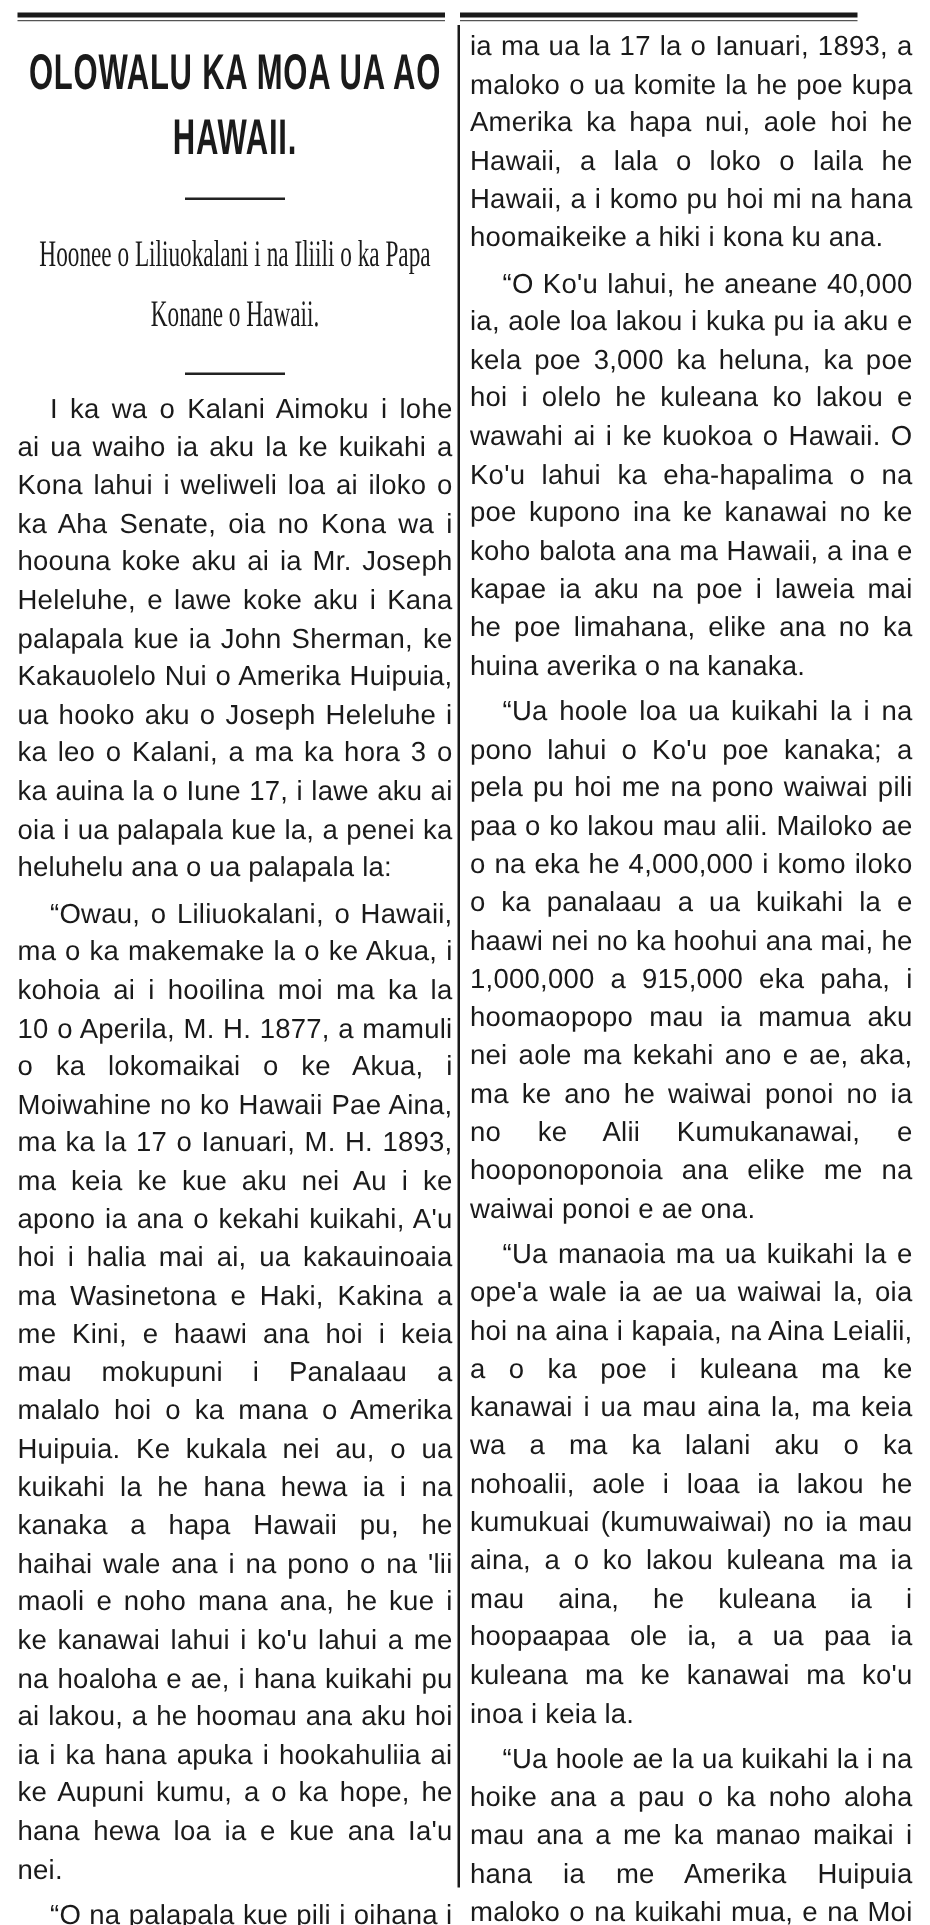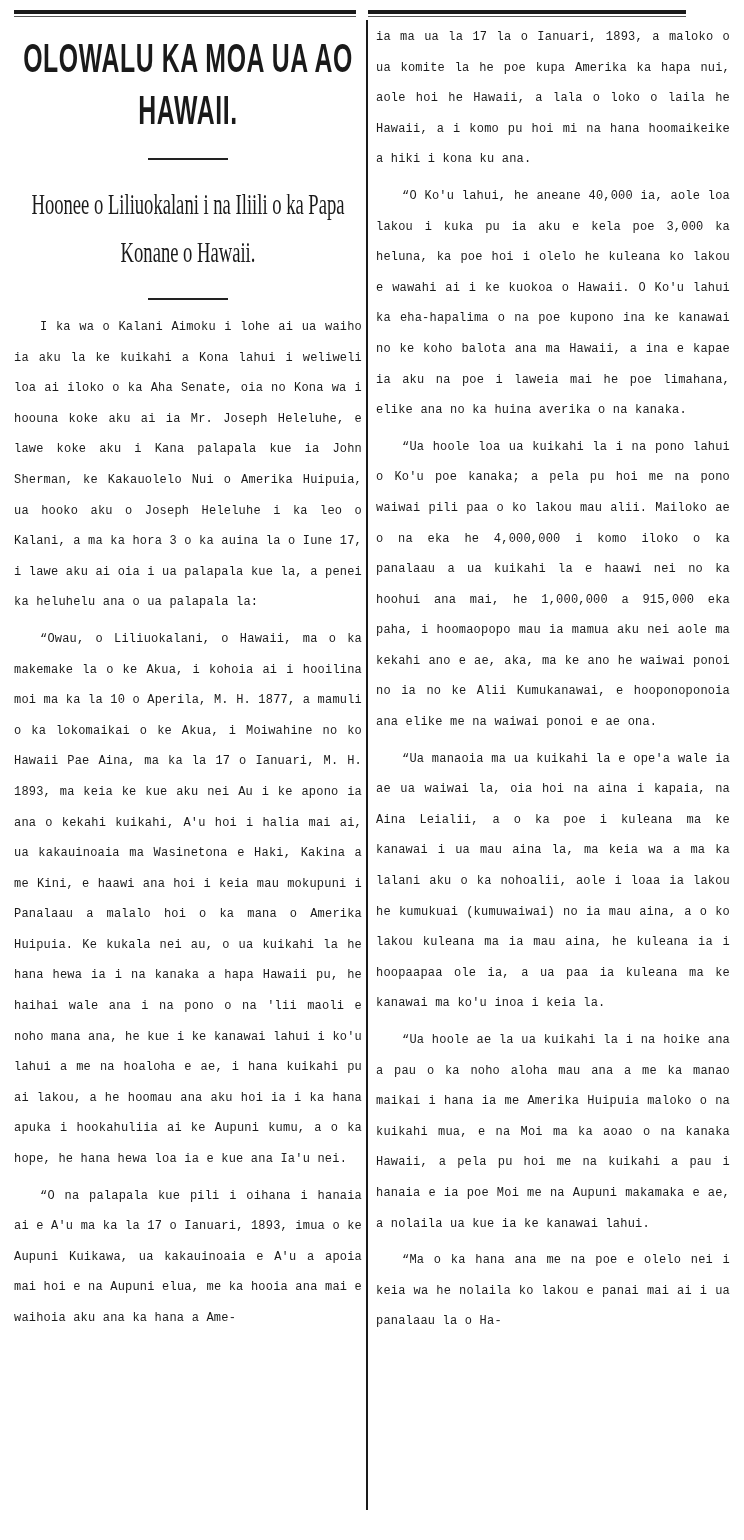--- a/index.html
+++ b/index.html
@@ -24,21 +24,21 @@
   }
   .headline2 { margin-top: 0; }
   .dash { width: 80px; height: 2px; background: #222; margin: 22px auto 20px auto; }
   .subhead {
     font-family: "Liberation Serif", serif; font-size: 30px; line-height: 48px;
     text-align: center; transform: scaleX(0.62); transform-origin: center;
     margin: 0 -110px; white-space: nowrap;
   }
   .dash2 { width: 80px; height: 2px; background: #222; margin: 22px auto 12px auto; }
   p.body {
-    font-family: Liberation Mono, monospace; font-size: 12px; line-height: 30.6px;
+    font-family: Liberation Sans, sans-serif; font-size: 22px; line-height: 30.6px;
     margin: 0 0 6px 0; text-align: justify; text-indent: 26px;
     hyphens: none; letter-spacing: 0.2px;
   }
   p.body.cont { text-indent: 0; }
 </style>
 </head>
 <body>
 
 <div class="page">
   <div class="rule-top left"></div>

